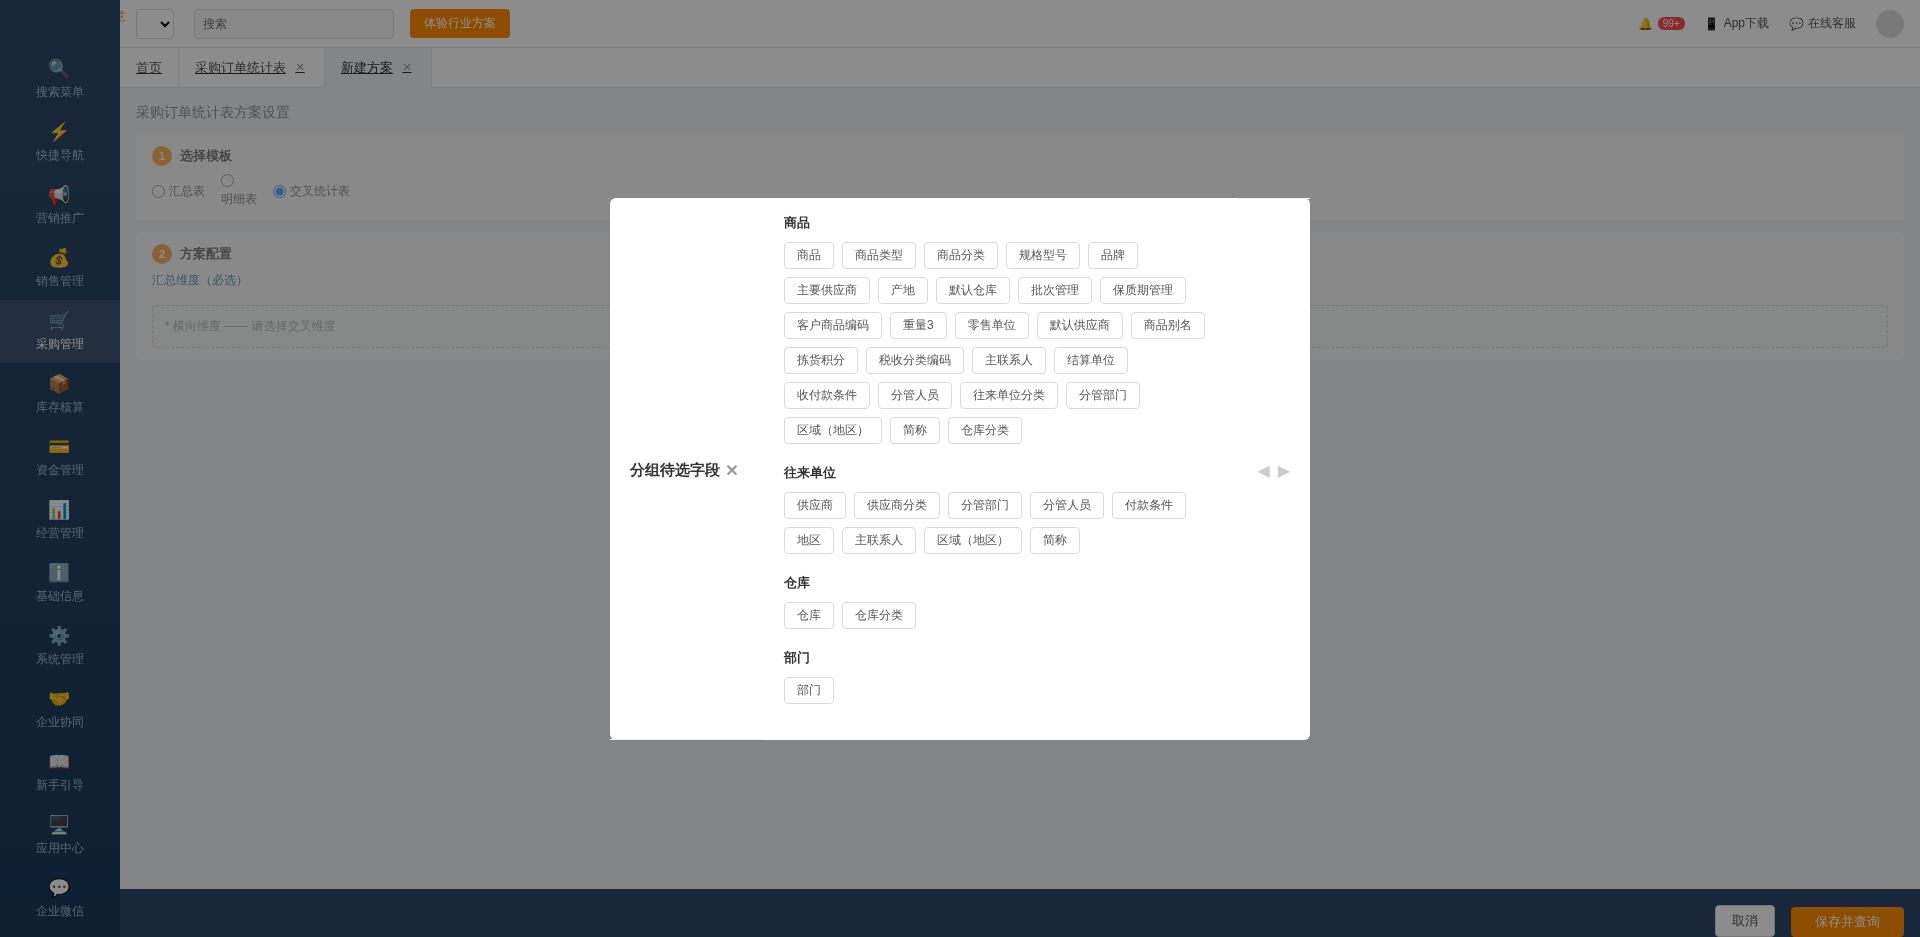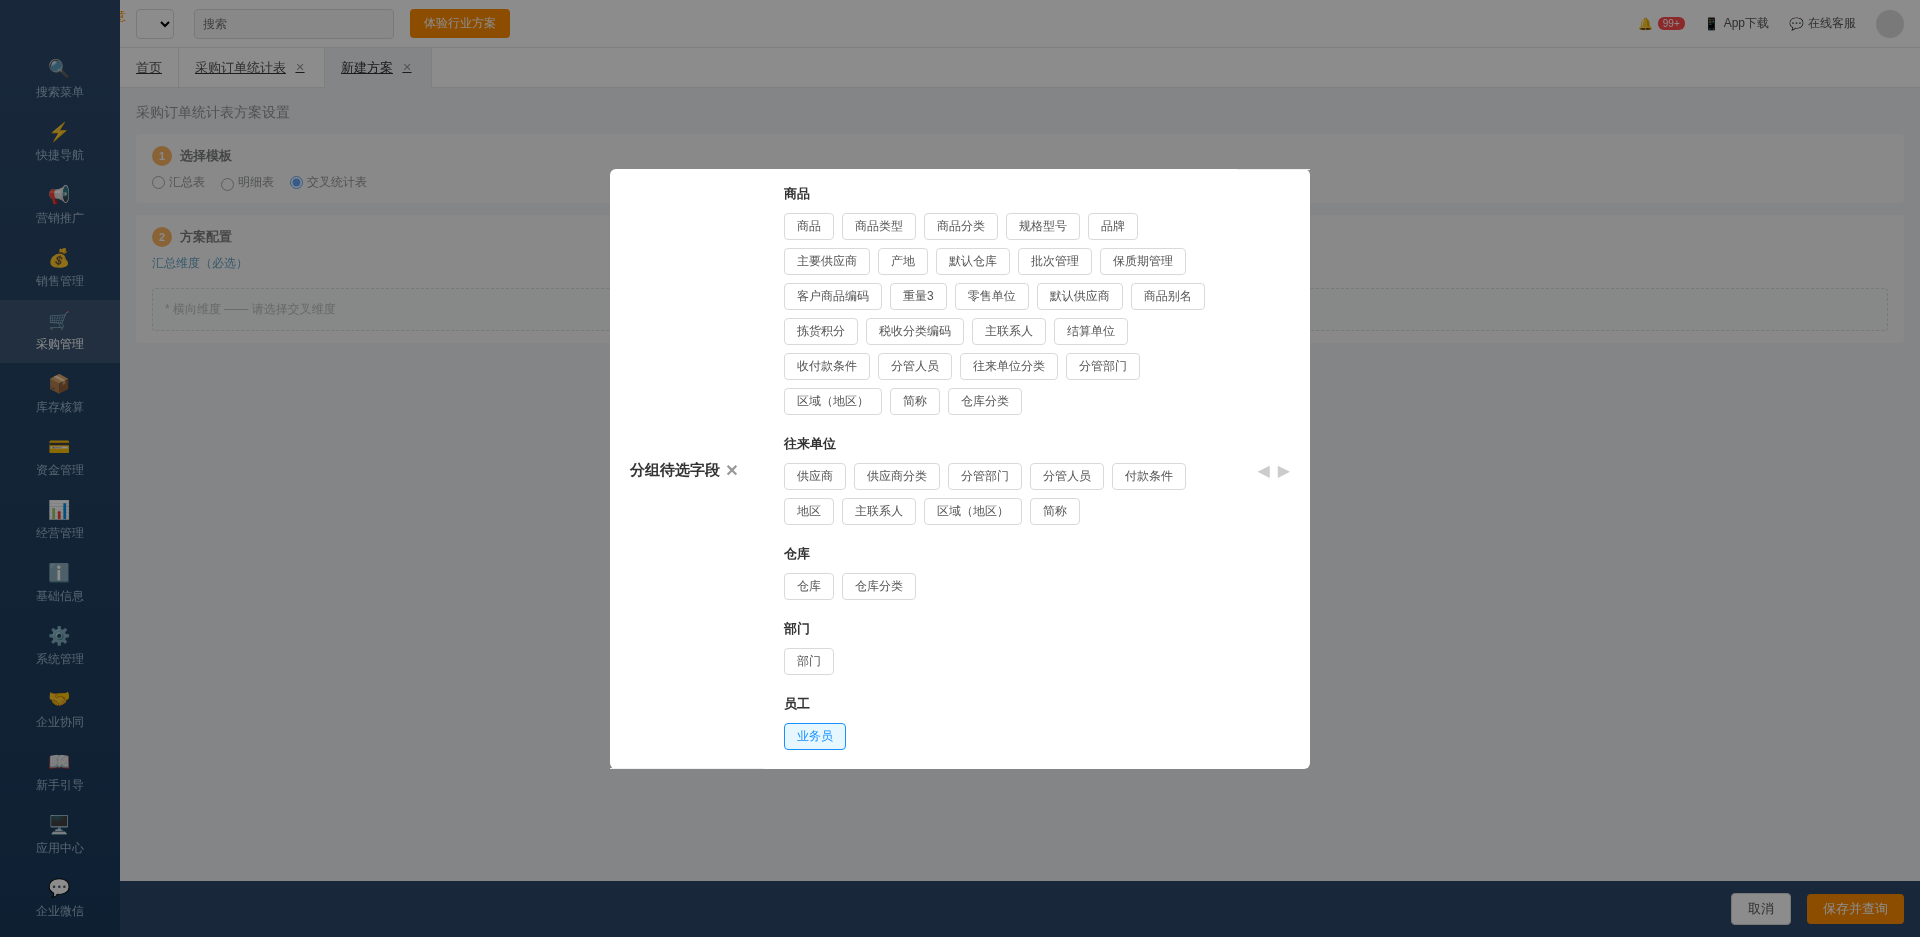--- a/index.html
+++ b/index.html
@@ -145,24 +145,24 @@
       gap: 4px;
       transition: background 0.2s;
     }
     .sidebar-item:hover, .sidebar-item.active { background: rgba(255,255,255,0.1); color: #fff; }
     .sidebar-icon { font-size: 18px; }
 
     
     .bottom-bar {
       position: fixed;
       bottom: 0; left: 4px; right: 0;
-      height: 56px;
+      height: 48px;
       background: #2d4a6b;
       display: flex;
-      align-items: center;
+      align-items: flex-end;
       padding: 0 16px;
       gap: 16px;
       z-index: 100;
     }
     .bottom-icon {
       color: #a0b8d0;
       cursor: pointer;
       font-size: 18px;
     }
 
@@ -237,21 +237,21 @@
     .btn-cancel {
       padding: 6px 16px;
       border: 1px solid #d9d9d9;
       border-radius: 4px;
       background: #fff;
       cursor: pointer;
       font-size: 13px;
       color: #555;
     }
     .btn-confirm {
-      padding: 6px 16px;
+      padding: 6px 24px;
       border: none;
       border-radius: 4px;
       background: #ff8c00;
       color: #fff;
       cursor: pointer;
       font-size: 13px;
     }
 
     
     .bg-content {
@@ -404,21 +404,21 @@
   <div class="step-section">
     <div class="step-header">
       <div class="step-num">1</div>
       <span style="font-weight:600;font-size:13px;">选择模板</span>
     </div>
     <div style="display:flex;gap:16px;align-items:center;font-size:12px;color:#555;">
       <label style="display:flex;align-items:center;gap:4px;">
           <input type="radio" name="template" style=""> 
           <span>汇总表</span>
         </label>
-      <label style="display:flex;align-items:flex-end;gap:4px;">
+      <label style="display:flex;align-items:flex-start;gap:4px;flex-direction:column;">
           <input type="radio" name="template" style=""> 
           <span>明细表</span>
         </label>
       <label style="display:flex;align-items:center;gap:4px;">
           <input type="radio" name="template" checked="" style=""> 
           <span>交叉统计表</span>
         </label>
     </div>
   </div>
   <div class="step-section">
@@ -496,26 +496,20 @@
         </div>
       </div>
 
       <div class="field-section">
         <div class="field-section-title">部门</div>
         <div class="field-tags">
           <span class="field-tag">部门</span>
         </div>
       </div>
 
-      <div class="field-section">
-        <div class="field-section-title">员工</div>
-        <div class="field-tags">
-          <span class="field-tag selected">业务员</span>
-        </div>
-      </div>
 
     </div>
 
     <div style="padding: 4px 20px 2px; border-top: 1px solid #f0f0f0; display:flex; align-items:center; gap:4px;">
       <span style="color:#ccc;font-size:16px;cursor:pointer;">◀</span>
       <div style="flex:1; height:8px; background:#f0f0f0; border-radius:4px; position:relative;">
         <div style="position:absolute;left:20px;width:60%;height:8px;background:#ccc;border-radius:4px;"></div>
       </div>
       <span style="color:#ccc;font-size:16px;cursor:pointer;">▶</span>
     </div>

